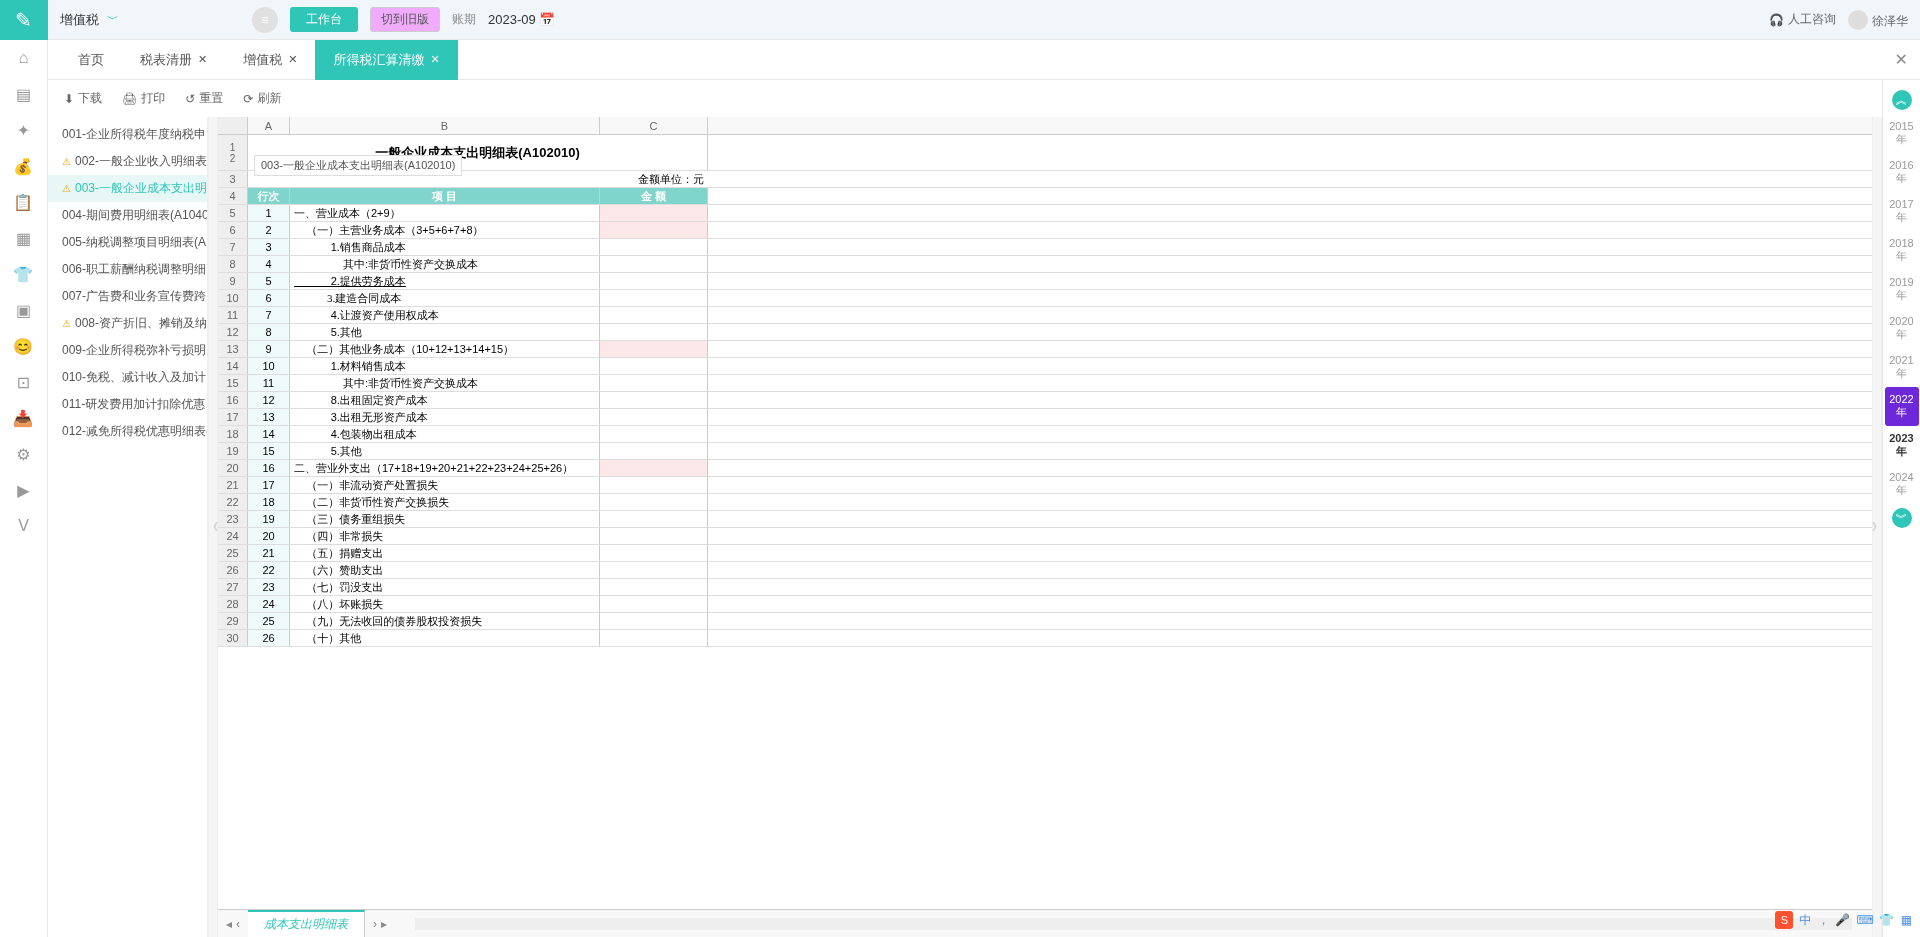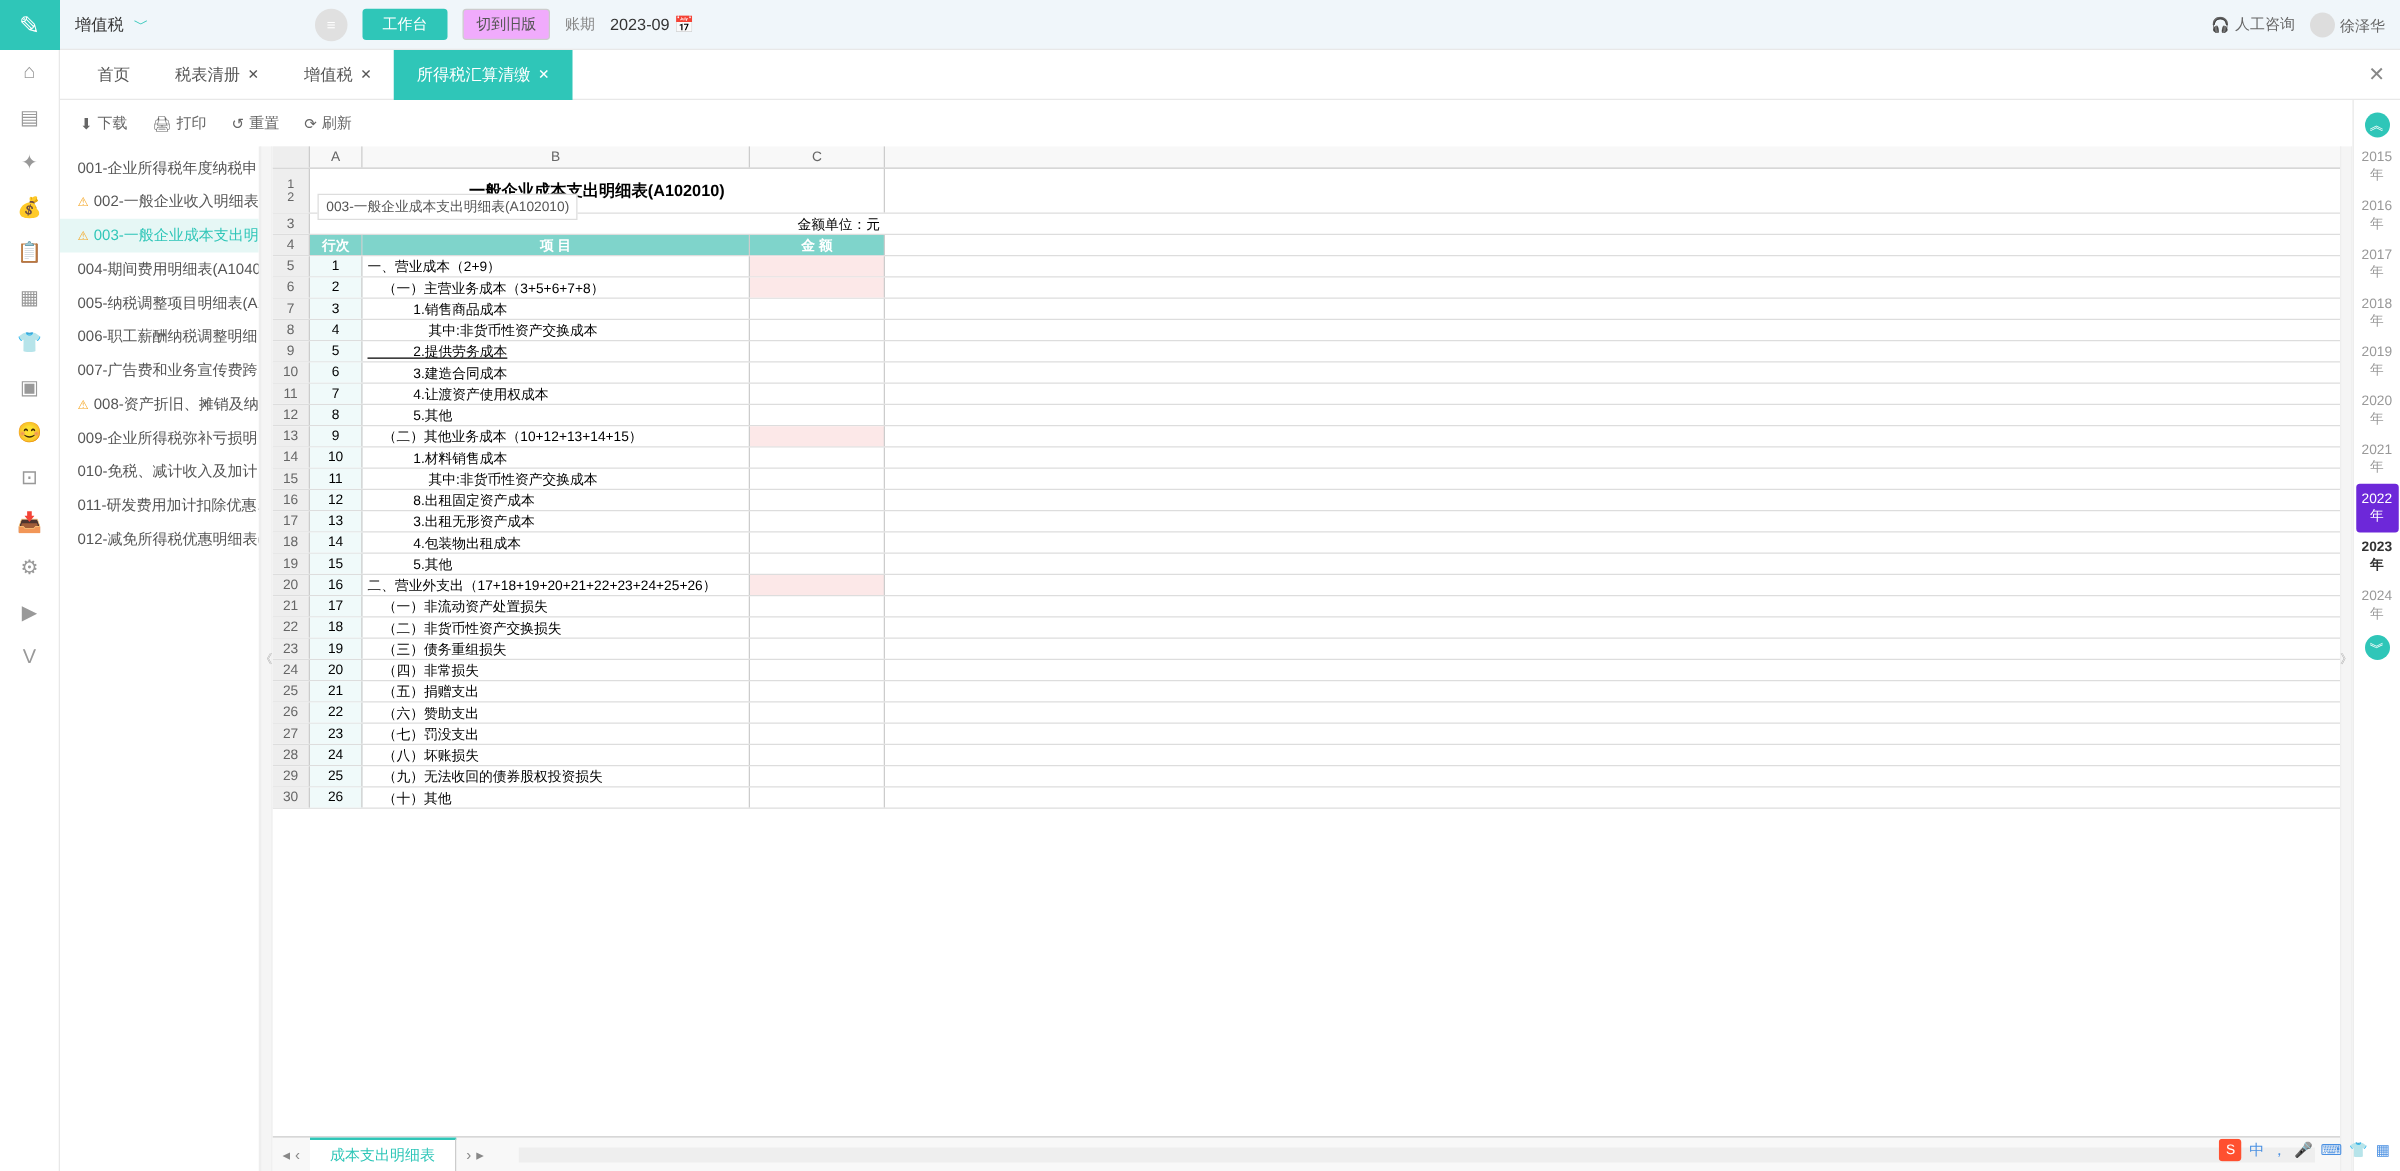--- a/index.html
+++ b/index.html
@@ -51,21 +51,21 @@
 .cellA { width: 42px; justify-content:center; background:#f0fafa;}
 .cellB { width: 310px; }
 .cellC { width: 108px; }
 .merged-title { width: 460px; border-right:1px solid #ccc; display:flex; align-items:center; justify-content:center; font-weight:bold; font-size:13px; height:100%;}
 .unit-row { height:17px; }
 .unit-text { width:460px; text-align:right; padding-right:4px; font-size:11px; display:flex; align-items:center; justify-content:flex-end;}
 .hdr-row .cellA, .hdr-row .cellB, .hdr-row .cellC { background: #7fd4cb; color:#fff; justify-content:center; font-weight:bold;}
 .pink { background: #fce8e8; }
 .breadcrumb { position:absolute; top:38px; left:36px; background:#fff; border:1px solid #ddd; padding:2px 6px; font-size:11px; color:#555; z-index:5;}
 .sheet-footer { height: 28px; border-top: 1px solid #ccc; display: flex; align-items: center; background:#f8f8f8; font-size:12px;}
-.sheet-tab { padding: 0 16px; height: 100%; display: flex; align-items: center; border-right:1px solid #ccc; color:#2fc6b8; background:#fff; border-top:2px solid #2fc6b8;}
+.sheet-tab { padding: 0 16px; height: 100%; display: flex; align-items: center; border-right:1px solid #ccc; color:#2fc6b8; background:#fff; border-top:2px solid #2fc6b8;font-style:italic;}
 .nav-arrows { display:flex; gap:4px; padding:0 8px; color:#888;}
 .nav-arrows span{cursor:pointer;}
 .scroll-track{flex:1; height:12px; background:#eee; margin:0 20px;}
 .year-panel { width: 38px; background: #fff; border-left: 1px solid #e8e8e8; display: flex; flex-direction: column; align-items: center; padding: 6px 0; gap:0;}
 .year-btn { width: 34px; padding: 6px 0; font-size: 11px; color: #999; text-align: center; cursor: pointer; }
 .year-btn.active { background: #6d28d9; color: #fff; border-radius: 3px; }
 .year-btn.current { color: #333; font-weight:bold;}
 .circ-btn { width: 20px; height: 20px; border-radius: 50%; background: #2fc6b8; color: #fff; display: flex; align-items: center; justify-content: center; font-size: 12px; margin:4px 0; cursor:pointer;}
 .collapse-handle{ width:10px; background:#f5f5f5; border-left:1px solid #eee; border-right:1px solid #eee; display:flex; align-items:center; justify-content:center; color:#aaa; font-size:10px; cursor:pointer;}
 .floating-ime { position: fixed; bottom: 8px; right: 8px; display:flex; gap:6px; align-items:center;}
@@ -257,21 +257,21 @@
                 </div>
                 <div class="sheet-row ">
                   <div class="row-num">9</div>
                   <div class="cell cellA">5</div>
                   <div class="cell cellB" style="white-space: pre; text-decoration: underline;">            2.提供劳务成本</div>
                   <div class="cell cellC"></div>
                 </div>
                 <div class="sheet-row ">
                   <div class="row-num">10</div>
                   <div class="cell cellA">6</div>
-                  <div class="cell cellB" style="white-space: pre;">            3.建造合同成本</div>
+                  <div class="cell cellB" style="white-space: pre; font-family: Liberation Serif, serif;">            3.建造合同成本</div>
                   <div class="cell cellC"></div>
                 </div>
                 <div class="sheet-row ">
                   <div class="row-num">11</div>
                   <div class="cell cellA">7</div>
                   <div class="cell cellB" style="white-space: pre;">            4.让渡资产使用权成本</div>
                   <div class="cell cellC"></div>
                 </div>
                 <div class="sheet-row ">
                   <div class="row-num">12</div>

